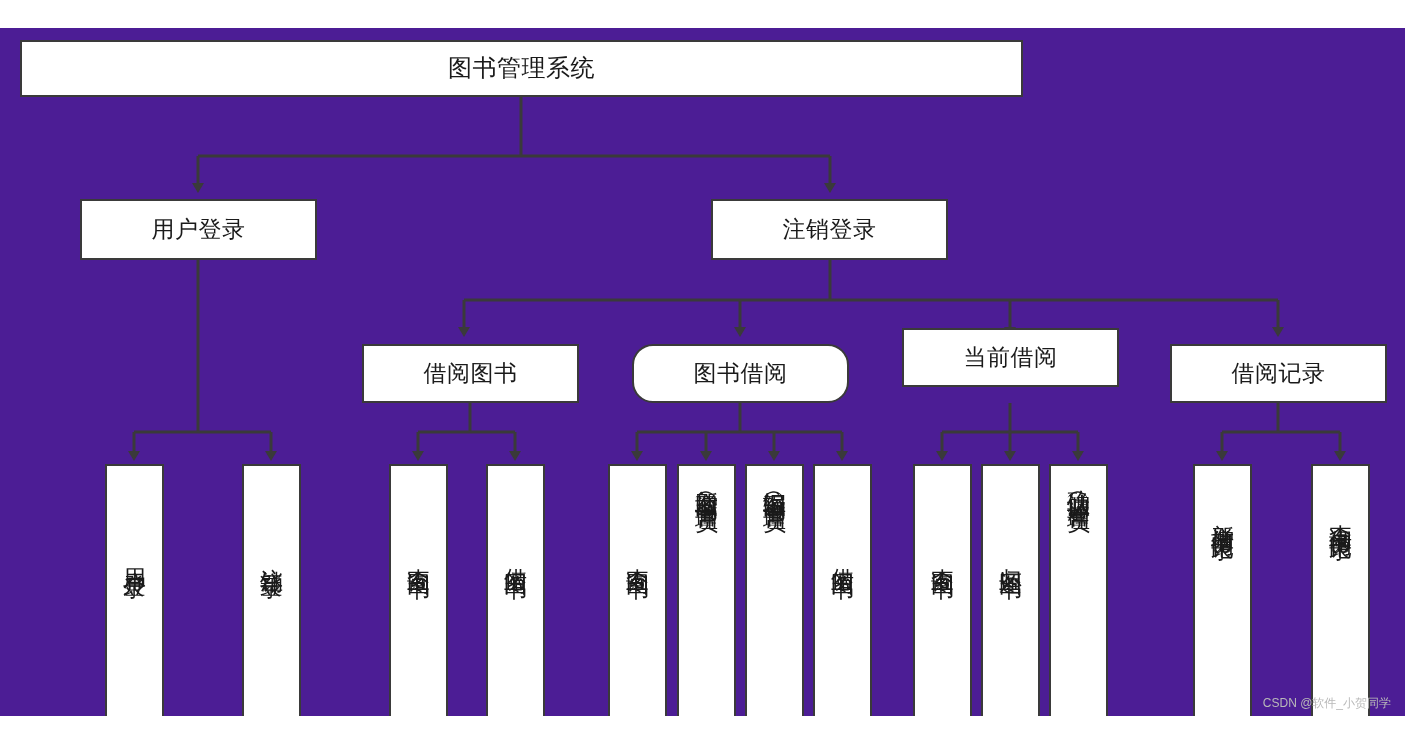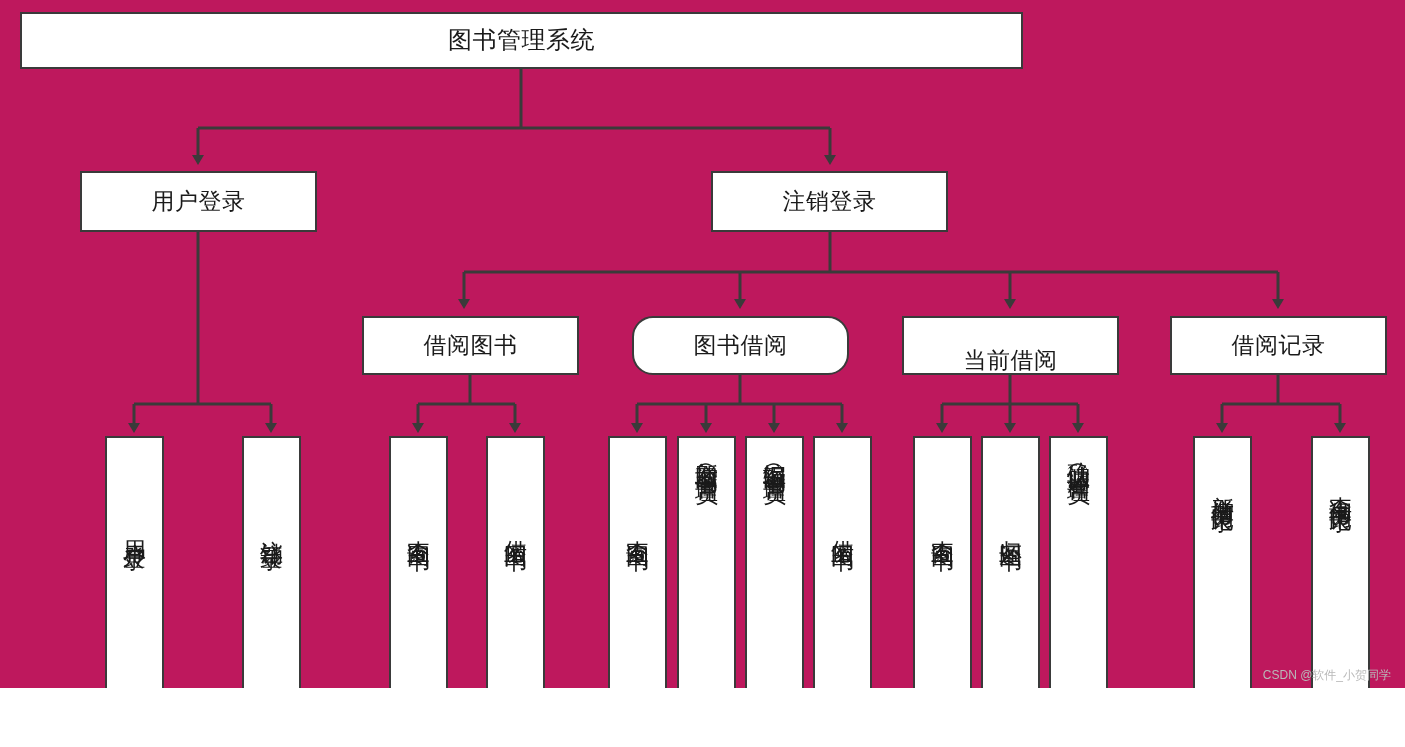--- a/index.html
+++ b/index.html
@@ -8,22 +8,23 @@
     padding: 0;
     background: #ffffff;
   }
   body {
     font-family: "DejaVu Sans", "Liberation Sans", sans-serif;
   }
   #canvas {
     position: relative;
     width: 1405px;
     height: 688px;
-    background: #be185d;
+    background: #4c1d95;
     overflow: hidden;
+    margin-top: 28px;
   }
   svg.wires {
     position: absolute;
     left: 0;
     top: 0;
     width: 1405px;
     height: 747px;
     pointer-events: none;
   }
   .node {
@@ -144,21 +145,21 @@
   </div>
 
   <div class="node horiz" style="left:362px; top:316px; width:217px; height:59px;">
     <span class="label">借阅图书</span>
   </div>
 
   <div class="node horiz" style="left:632px; top:316px; width:217px; height:59px;border-radius:21px;">
     <span class="label">图书借阅</span>
   </div>
 
-  <div class="node horiz" style="left:902px; top:316px; width:217px; height:59px;align-items:flex-end;">
+  <div class="node horiz" style="left:902px; top:300px; width:217px; height:59px;">
     <span class="label">当前借阅</span>
   </div>
 
   <div class="node horiz" style="left:1170px; top:316px; width:217px; height:59px;">
     <span class="label">借阅记录</span>
   </div>
 
   <div class="node vert" style="left:105px; top:436px; width:59px; height:298px; padding-top:84px;">
     <span class="label">用户登录</span>
   </div>

